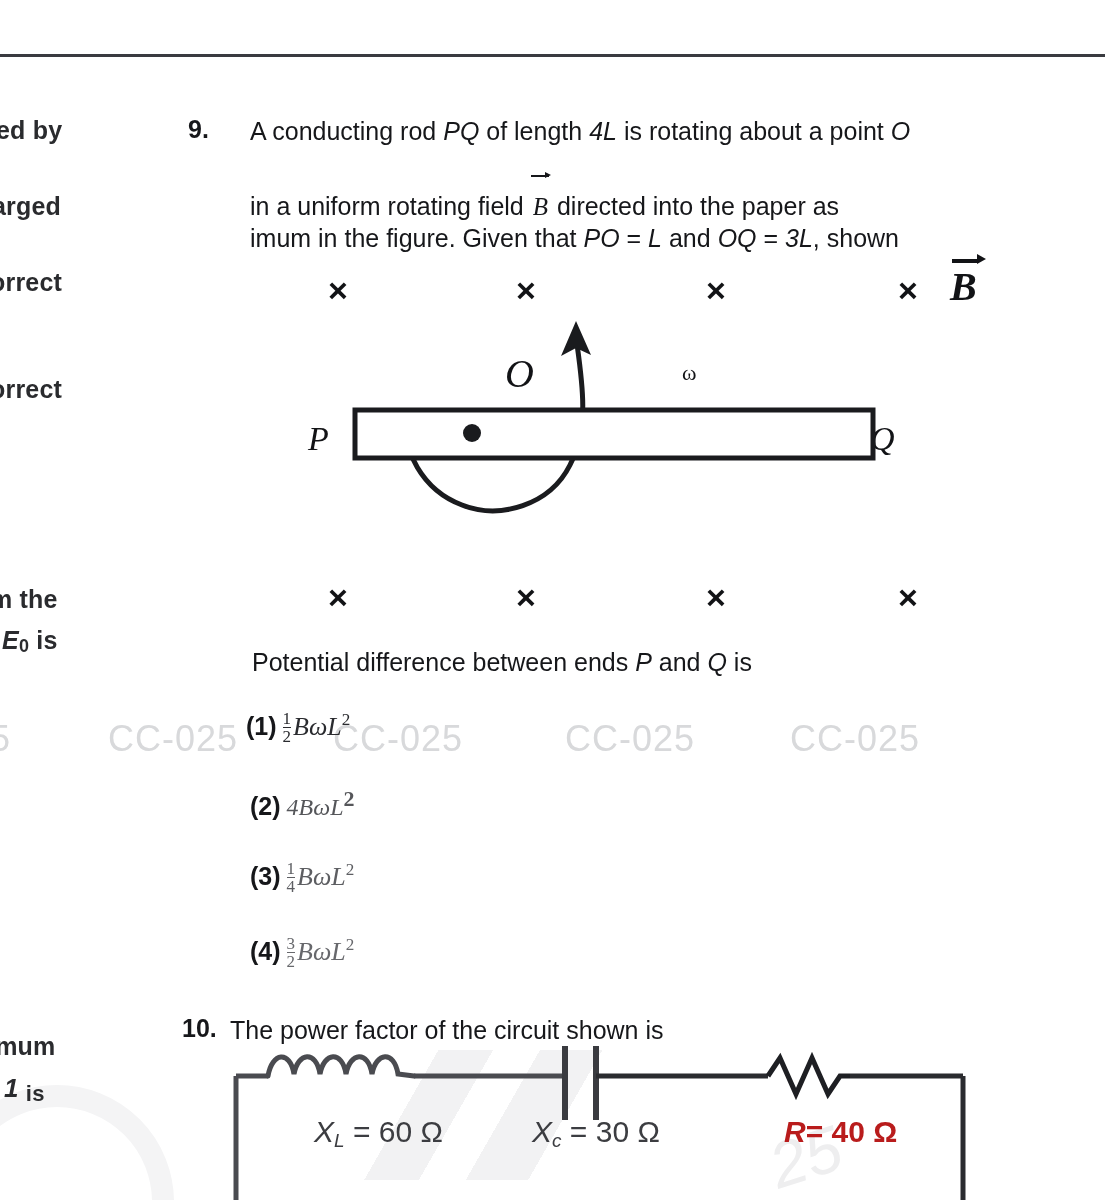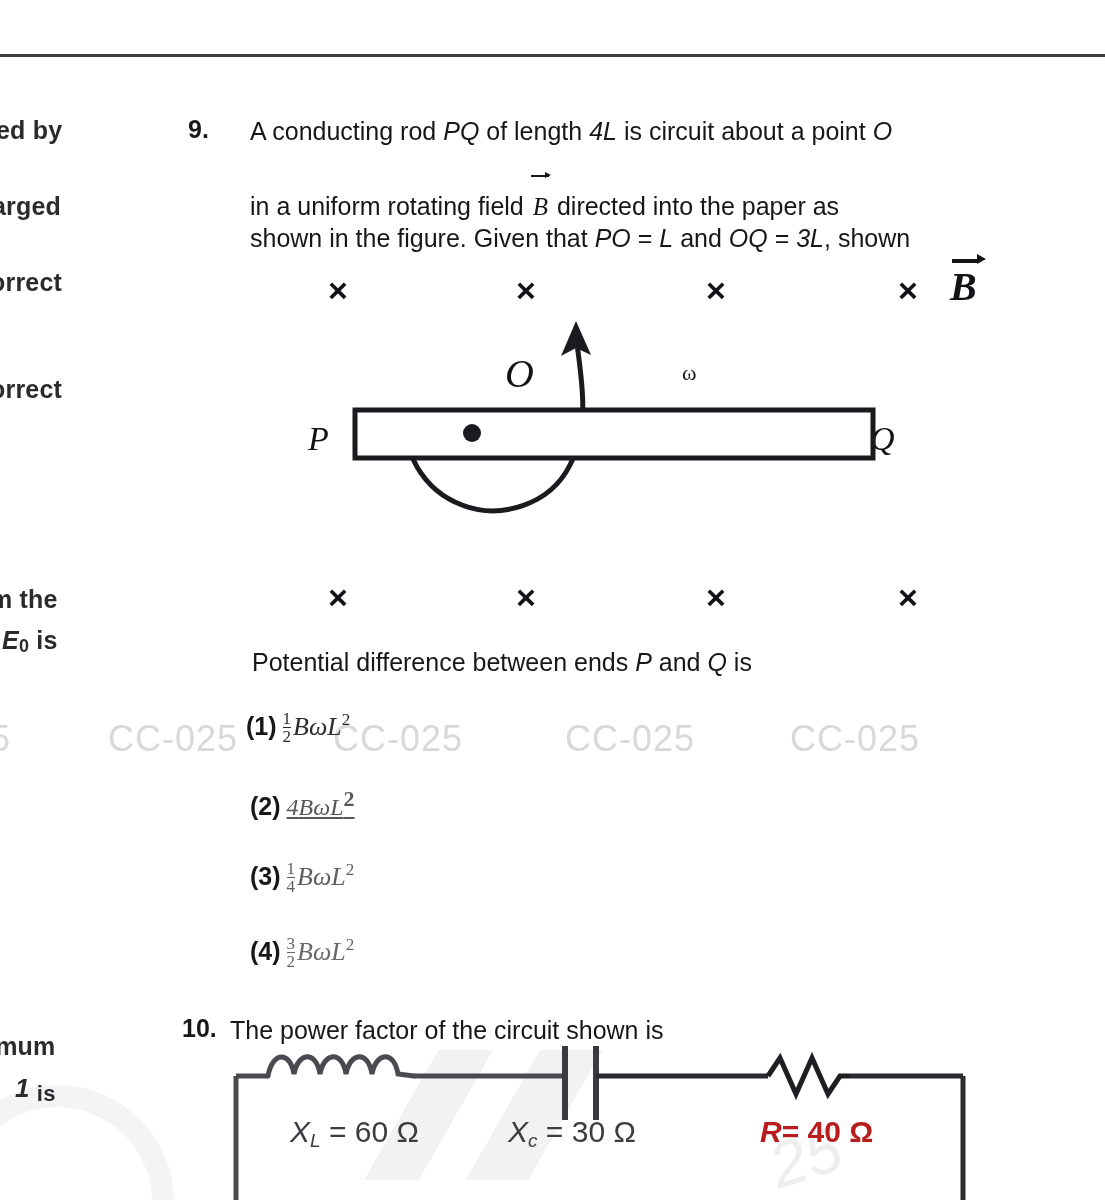--- a/index.html
+++ b/index.html
@@ -39,21 +39,21 @@
   }
   .mf-1 { left: -4px;  top: 116px; }
   .mf-2 { left: -8px;  top: 192px; }
   .mf-3 { left: -10px; top: 268px; }
   .mf-4 { left: -10px; top: 375px; }
   .mf-5 { left: -10px; top: 585px; }
   .mf-6 { left: 2px;   top: 626px; font-weight: bold; font-style: italic; }
   .mf-6 .sub { font-style: normal; font-size: 18px; vertical-align: -3px; }
   .mf-6 .isword { font-style: normal; font-weight: bold; }
   .mf-7 { left: -12px; top: 1032px; }
-  .mf-8 { left: 15px;   top: 1073px; }
+  .mf-8 { left: 4px;   top: 1073px; }
   .mf-8 .one { font-style: italic; font-size: 26px; }
   .mf-8 .isword { font-size: 22px; vertical-align: -4px; }
 
   
   .wm {
     position: absolute;
     color: #d8d9db;
     font-family: "Liberation Sans", sans-serif;
     font-size: 36px;
     letter-spacing: 1px;
@@ -221,38 +221,39 @@
     line-height: 1.02;
     margin-right: 2px;
   }
   .frac .den { border-top: 1.6px solid currentColor; display: block; }
   .sup { font-size: 0.66em; vertical-align: super; font-style: normal; }
 
   #opt1 { left: 246px; top: 710px; color: #2a2b2f; }
   #opt2 { left: 250px; top: 786px; color: #55565a; }
   #opt3 { left: 250px; top: 860px; color: #5d5e62; }
   #opt4 { left: 250px; top: 935px; color: #67686c; }
-  #opt2 .expr { font-size: 24px; text-decoration: underline; }
+  #opt2 .expr { font-size: 24px; }
   #opt2 .bigsup { font-size: 22px; font-style: normal; font-weight: bold; vertical-align: super; }
 
   
   #circuit {
     position: absolute;
     left: 228px;
     top: 1046px;
     width: 760px;
     height: 154px;
   }
   #circuit svg { display: block; }
   .cval {
     position: absolute;
     font-size: 30px;
     color: #3c3d41;
     white-space: nowrap;
     font-family: "Liberation Sans", sans-serif;
+    margin-left: 24px;
   }
   .cval .v { font-style: italic; }
   .cval .sb { font-size: 19px; vertical-align: -5px; font-style: italic; }
   #cv-xl { left: 290px; top: 1115px; }
   #cv-xc { left: 508px; top: 1115px; }
   #cv-r  { left: 760px; top: 1115px; font-weight: bold; color: #b91c1c; }
   #cv-r .v { font-weight: bold; }
 </style>
 </head>
 <body>
@@ -273,29 +274,29 @@
 <div class="margin-frag mf-3">orrect</div>
 <div class="margin-frag mf-4">orrect</div>
 <div class="margin-frag mf-5">m the</div>
 <div class="margin-frag mf-6"><span>E</span><span class="sub">0</span> <span class="isword">is</span></div>
 <div class="margin-frag mf-7">imum</div>
 <div class="margin-frag mf-8"><span class="one">1</span> <span class="isword">is</span></div>
 
 <div class="q-num" id="q9-num">9.</div>
 
 <div class="q-body" id="q9-line1">
-  <span>A conducting rod </span><span class="it">PQ</span><span> of length </span><span class="it">4L</span><span> is circuit about a point </span><span class="it">O</span>
+  <span>A conducting rod </span><span class="it">PQ</span><span> of length </span><span class="it">4L</span><span> is rotating about a point </span><span class="it">O</span>
 </div>
 
 <div class="q-body" id="q9-line2">
   <span>in a uniform rotating field </span><span class="vecB">B</span><span> directed into the paper as</span>
 </div>
 
 <div class="q-body" id="q9-line3">
-  <span>shown in the figure. Given that </span><span class="it">PO</span><span> = </span><span class="it">L</span><span> and </span><span class="it">OQ</span><span> = </span><span class="it">3L</span><span>, shown</span>
+  <span>imum in the figure. Given that </span><span class="it">PO</span><span> = </span><span class="it">L</span><span> and </span><span class="it">OQ</span><span> = </span><span class="it">3L</span><span>, shown</span>
 </div>
 
 <div id="figure">
 
   <div class="cross" style="left:78px;  top:18px;">×</div>
   <div class="cross" style="left:266px; top:18px;">×</div>
   <div class="cross" style="left:456px; top:18px;">×</div>
   <div class="cross" style="left:648px; top:18px;">×</div>
 
   <div class="blabel" style="left:700px; top:8px;">

